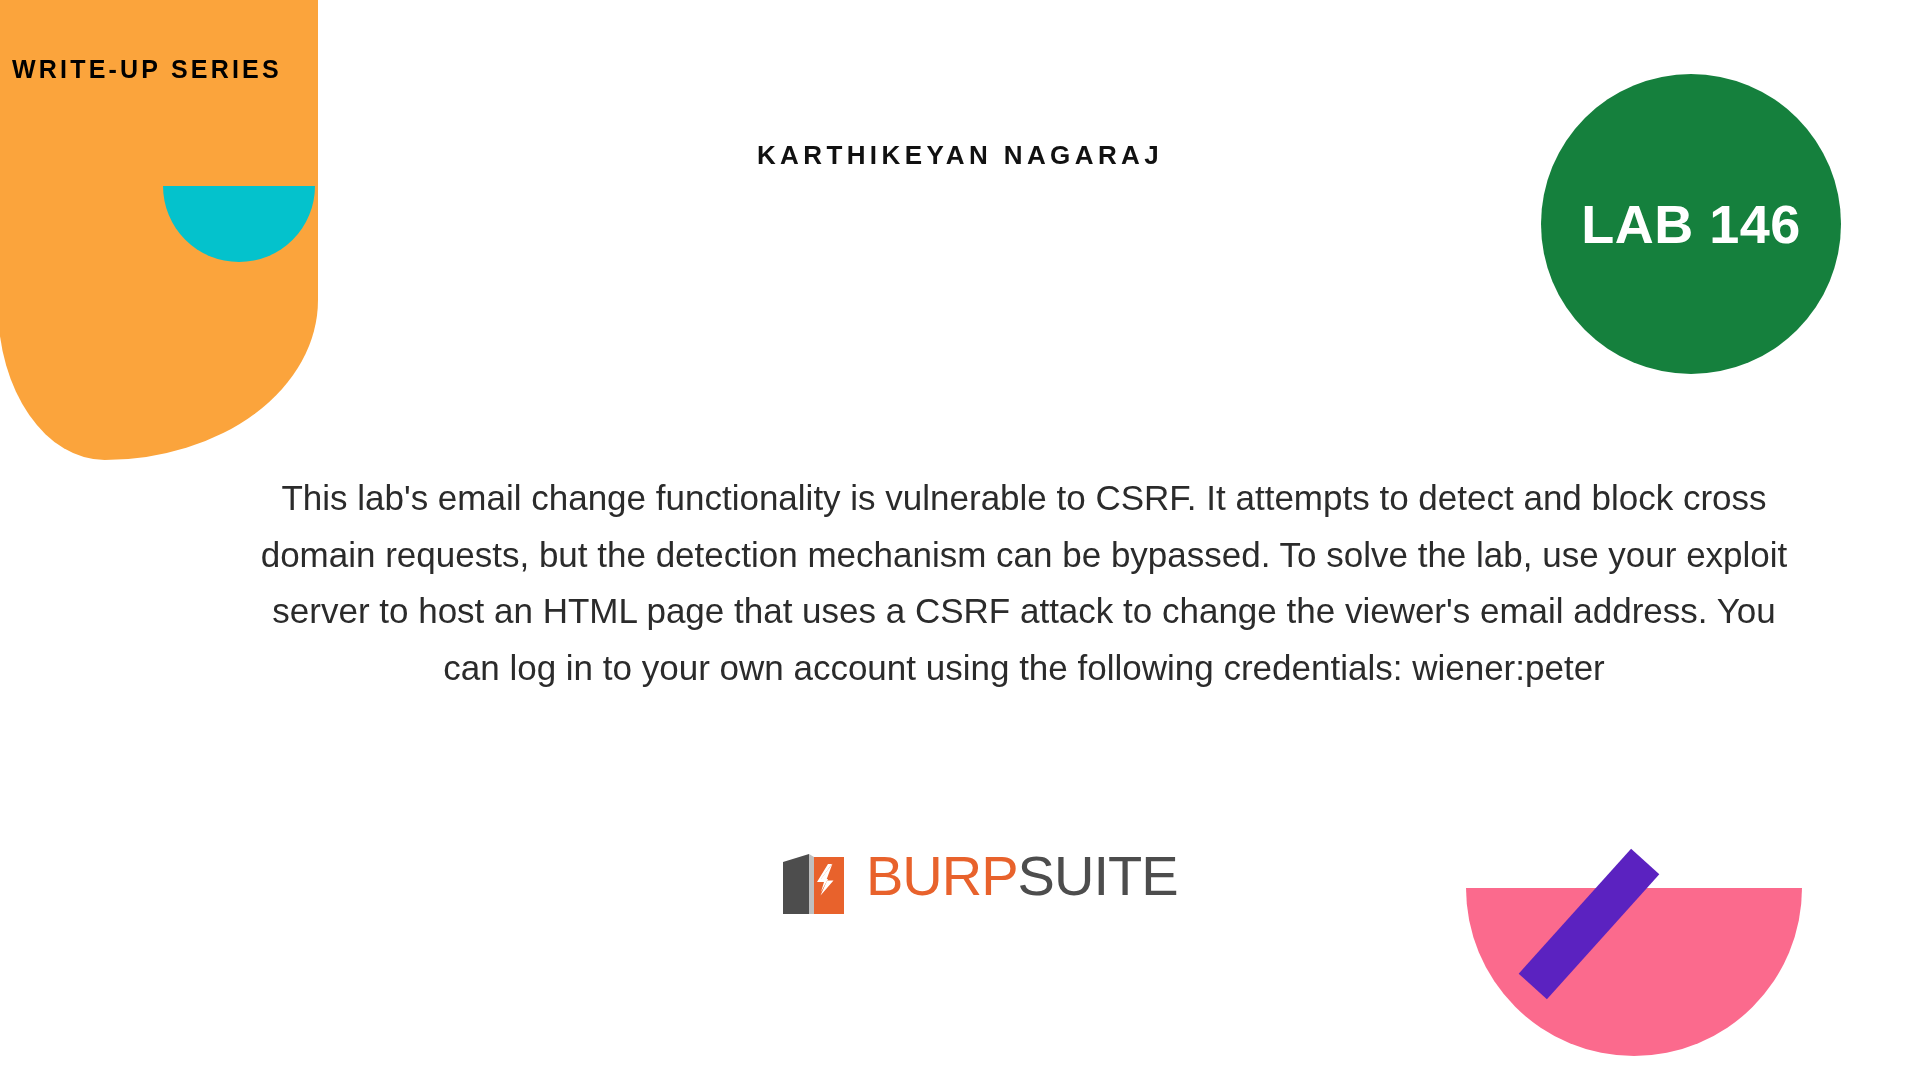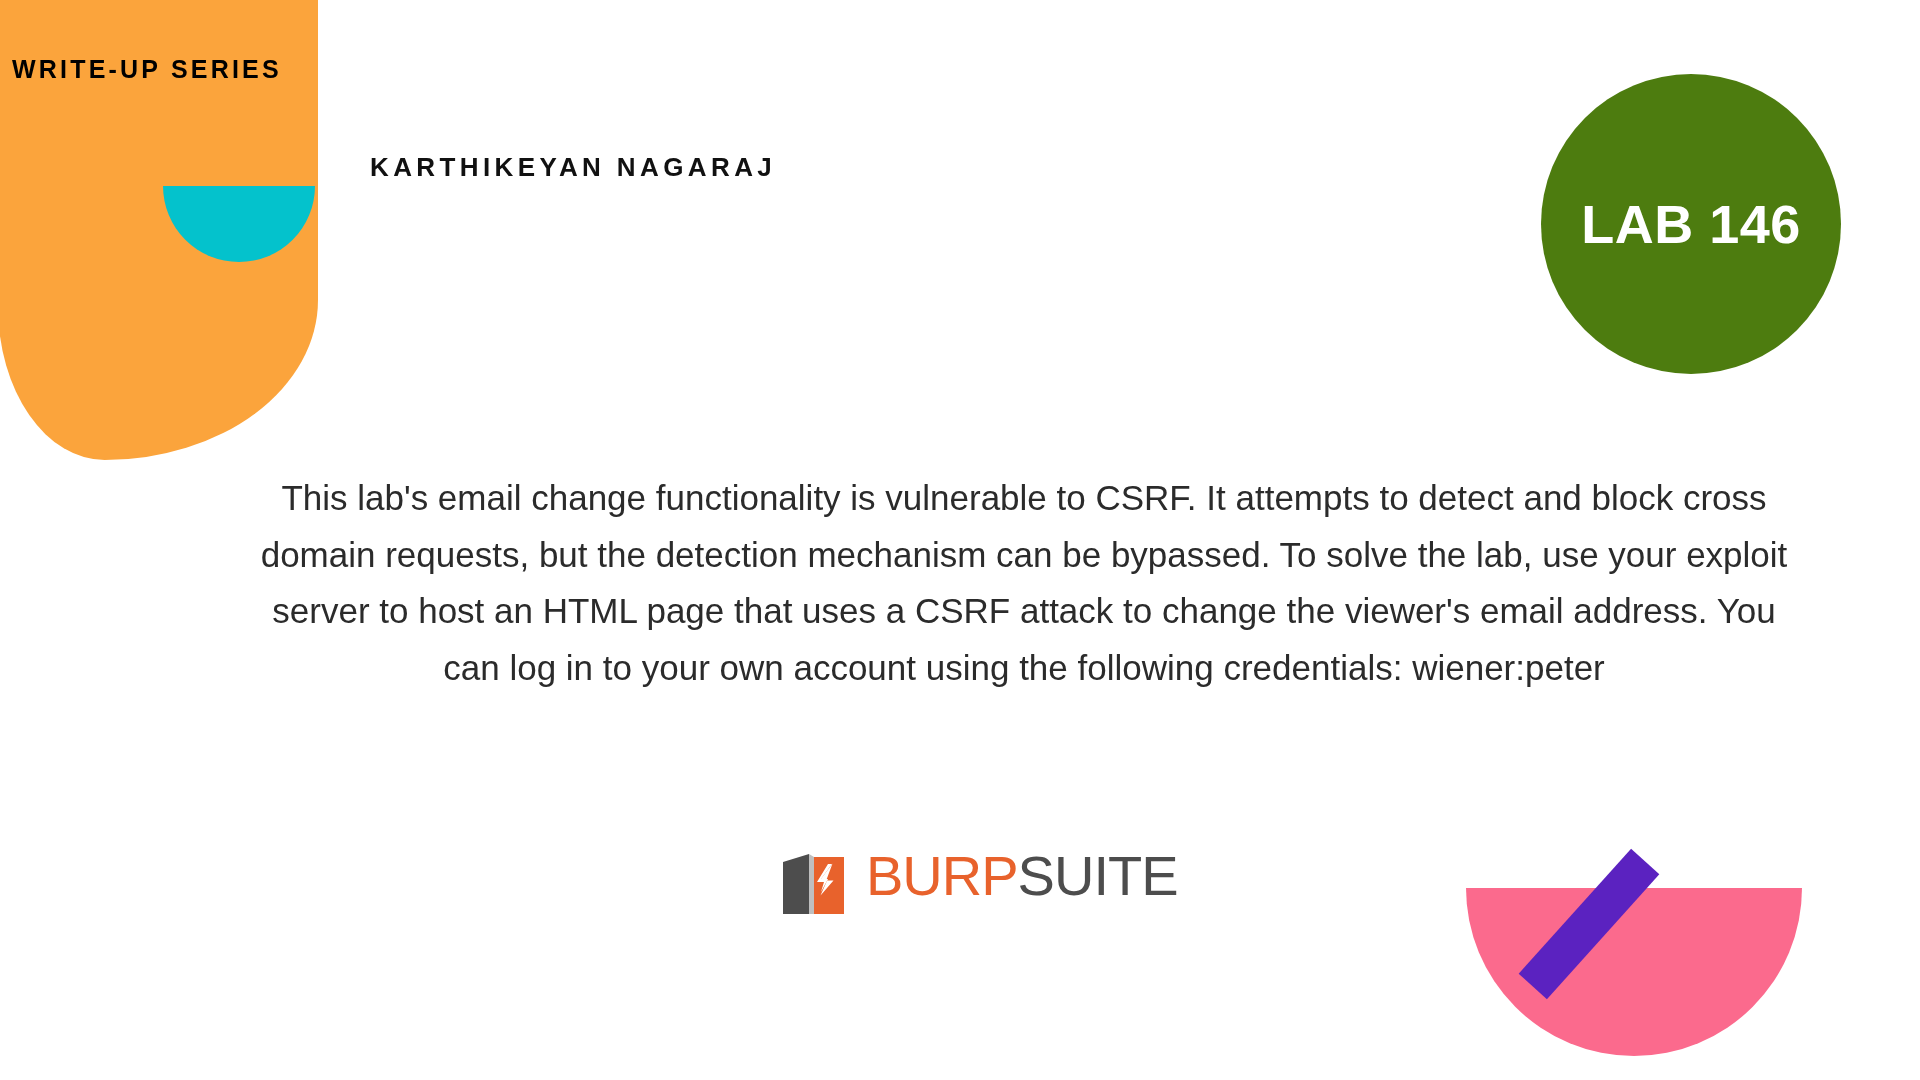--- a/index.html
+++ b/index.html
@@ -50,21 +50,21 @@
   }
 
   
   .blue-badge {
     position: absolute;
     left: 1541px;
     top: 74px;
     width: 300px;
     height: 300px;
     border-radius: 50%;
-    background: #4d7c0f;
+    background: #15803d;
     display: flex;
     align-items: center;
     justify-content: center;
     z-index: 3;
   }
   .blue-badge .badge-label {
     color: #ffffff;
     font-size: 54px;
     font-weight: 700;
     letter-spacing: 0.5px;
@@ -113,23 +113,23 @@
     line-height: 1.42;
     z-index: 5;
     text-transform: uppercase;
   }
 
   .author {
     position: absolute;
     left: 0;
     right: 0;
     top: 140px;
-    margin: 12px auto;
+    margin: 0 auto;
     width: 1180px;
-    text-align: left;
+    text-align: center;
     color: #111111;
     font-size: 26px;
     font-weight: 700;
     letter-spacing: 4.4px;
     z-index: 5;
   }
 
   .lab-title {
     position: absolute;
     left: 370px;

